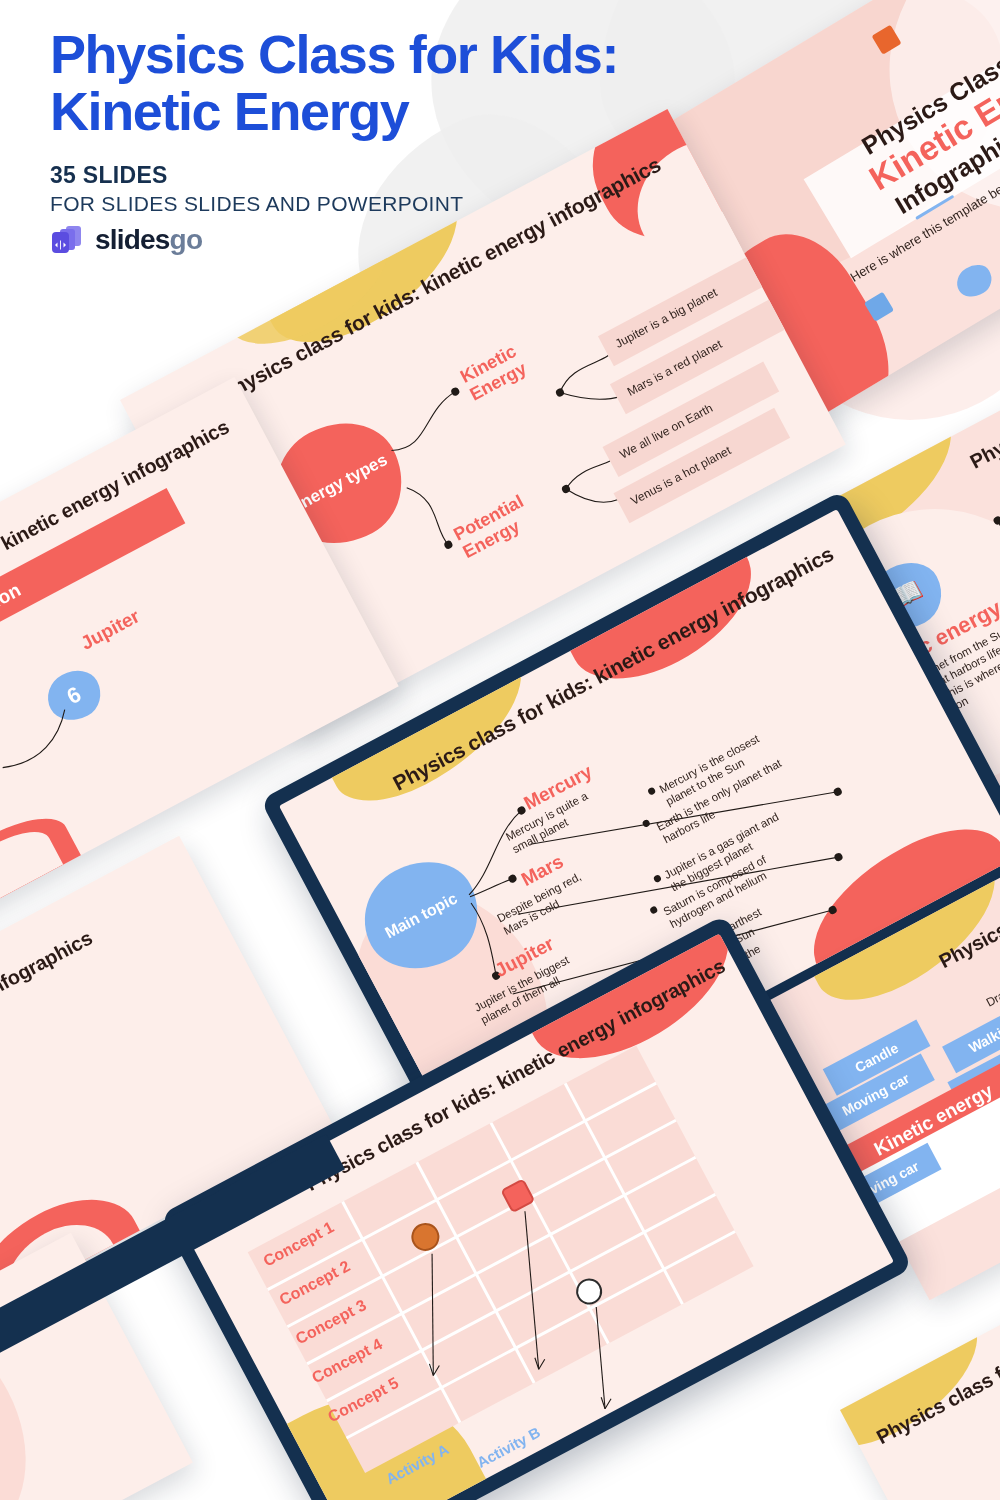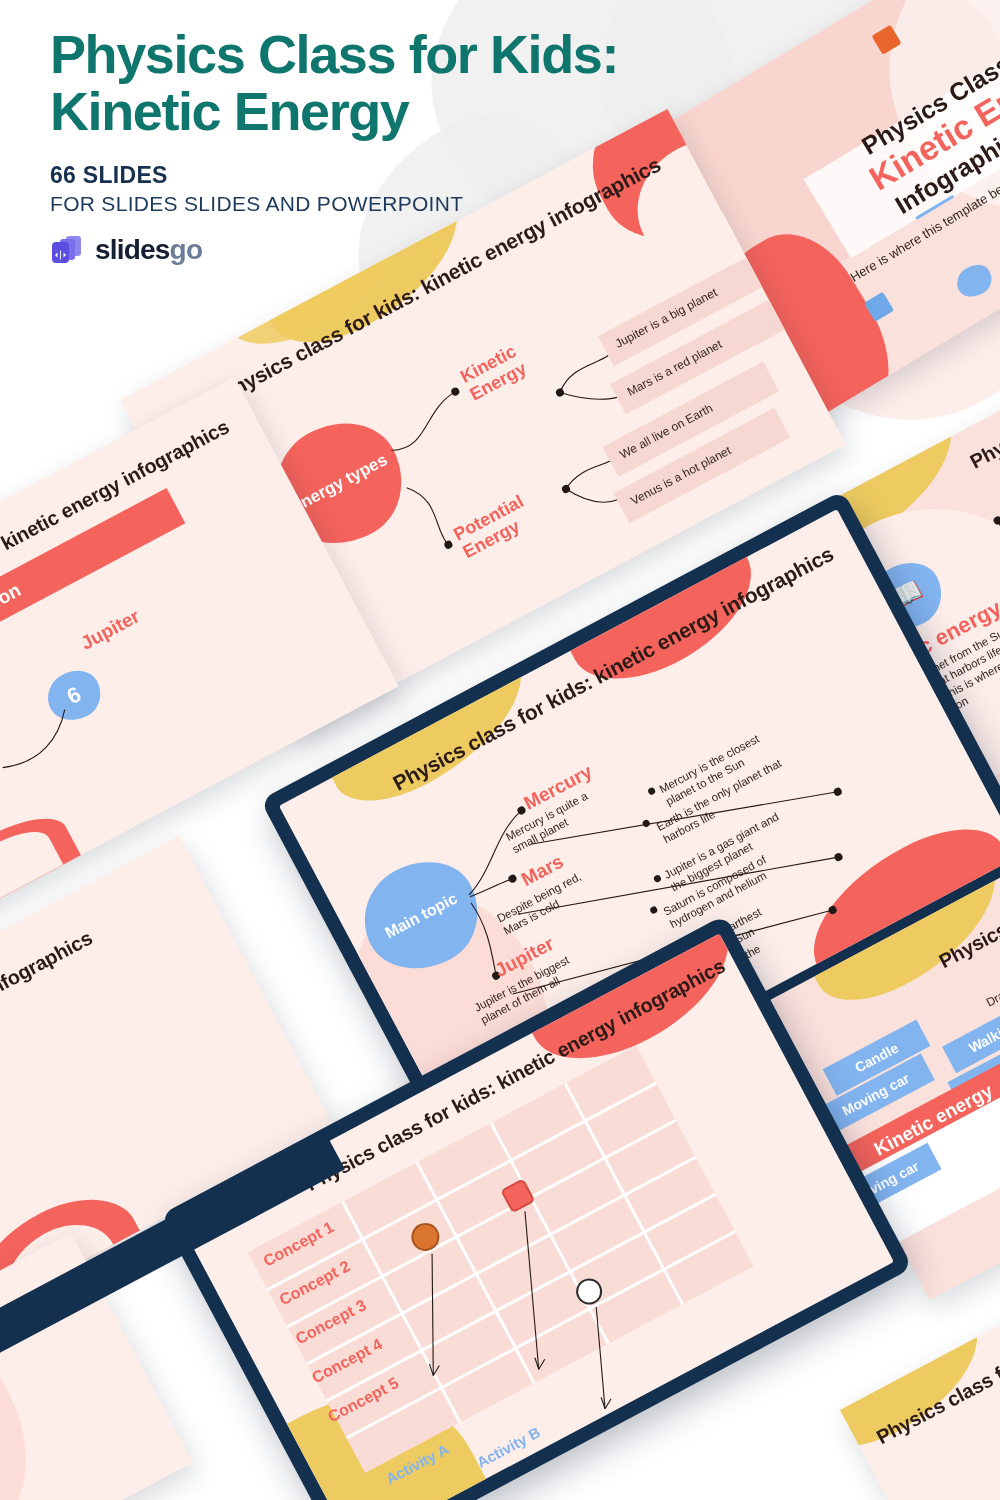--- a/index.html
+++ b/index.html
@@ -69,26 +69,26 @@
   .bluelabel{ position:absolute; color:#82b4f0; font-weight:bold; white-space:nowrap; }
   .bodytext { position:absolute; color:#32241f; line-height:1.25; }
 
   svg.conn { position:absolute; overflow:visible; pointer-events:none; }
   svg.conn path, svg.conn line { fill:none; stroke:#201a17; stroke-width:1.1; }
   svg.conn circle { fill:#201a17; }
 
   
   #hero { position:absolute; left:50px; top:26px; z-index:40; }
   #hero h1 {
-    color:#0f766e; font-size:54px; line-height:1.06; font-weight:bold;
+    color:#1d4ed8; font-size:54px; line-height:1.06; font-weight:bold;
     letter-spacing:-1.4px;
   }
   #hero .slides-count { color:#16304f; font-size:23px; font-weight:bold; letter-spacing:.3px; margin-top:22px; }
   #hero .for-line { color:#1d3a5c; font-size:21px; letter-spacing:.3px; margin-top:3px; }
-  #logo { display:flex; align-items:center; gap:9px; margin-top:18px;text-align:right; }
+  #logo { display:flex; align-items:center; gap:9px; margin-top:8px;text-align:right; }
   #logo .lg-text { font-size:28px; font-weight:bold; letter-spacing:-.8px; }
   #logo .lg-a { color:#141f33; }
   #logo .lg-b { color:#6b7d99; }
 
   .puzzle { position:absolute; }
 </style>
 </head>
 <body>
 
 <div id="stage">
@@ -358,21 +358,21 @@
     </div>
   </div>
 
   <div style="position:absolute; left:-80px; top:1350px; width:460px; height:40px; background:#14304f; transform:rotate(-28deg); transform-origin:0 0;"></div>
 
   <div id="hero">
     <h1>
       <span>Physics Class for Kids:</span><br>
       <span>Kinetic Energy</span>
     </h1>
-    <div class="slides-count">66 SLIDES</div>
+    <div class="slides-count">35 SLIDES</div>
     <div class="for-line">FOR SLIDES SLIDES AND POWERPOINT</div>
     <div id="logo">
       <svg width="36" height="32" viewBox="0 0 36 32">
         <rect x="16" y="2" width="15" height="20" rx="3" fill="#8f86ef"></rect>
         <rect x="10" y="5" width="15" height="21" rx="3" fill="#7a6eec"></rect>
         <rect x="2" y="8" width="17" height="21" rx="4" fill="#5b4de0"></rect>
         <path d="M7.5 18.5 L5 21 L7.5 23.5 Z" fill="#ffffff"></path>
         <path d="M13.5 18.5 L16 21 L13.5 23.5 Z" fill="#ffffff"></path>
         <rect x="10.1" y="16.5" width="0.9" height="9" fill="#ffffff"></rect>
       </svg>

